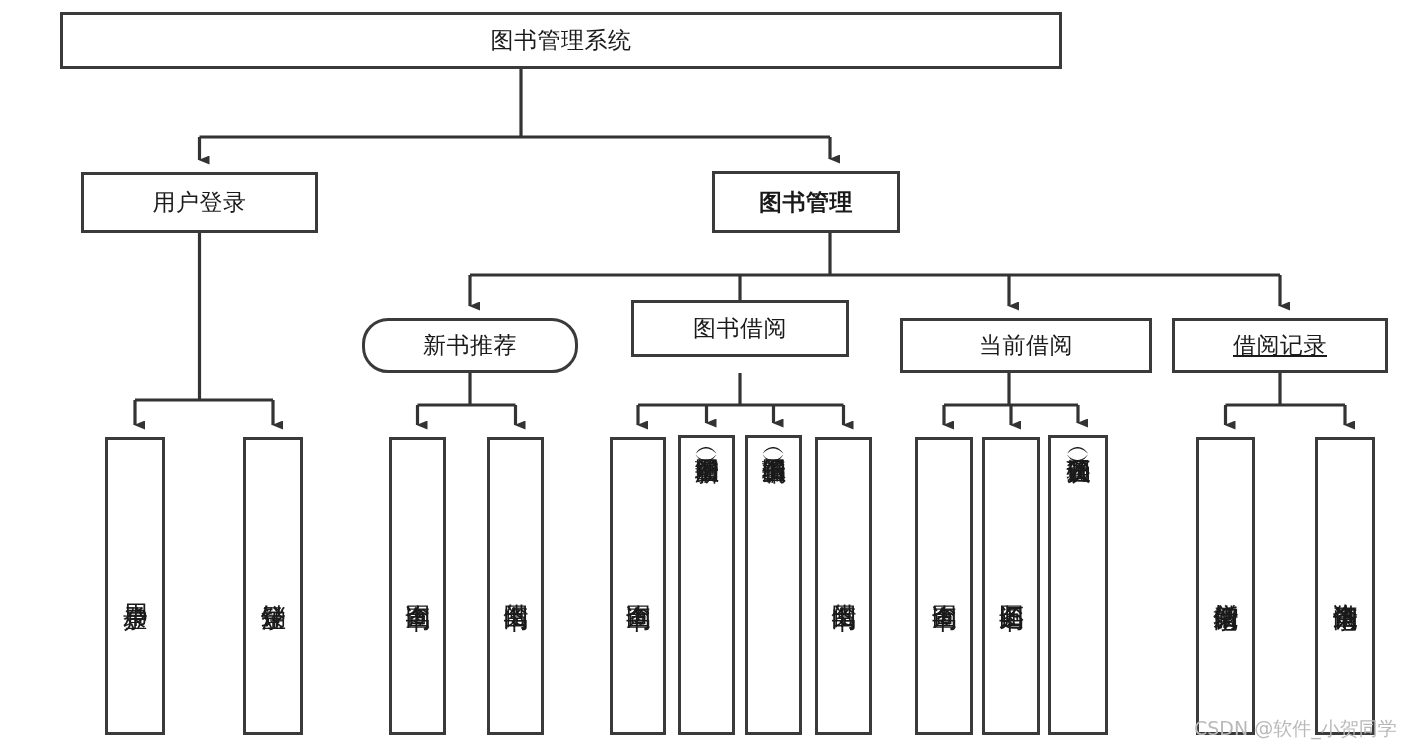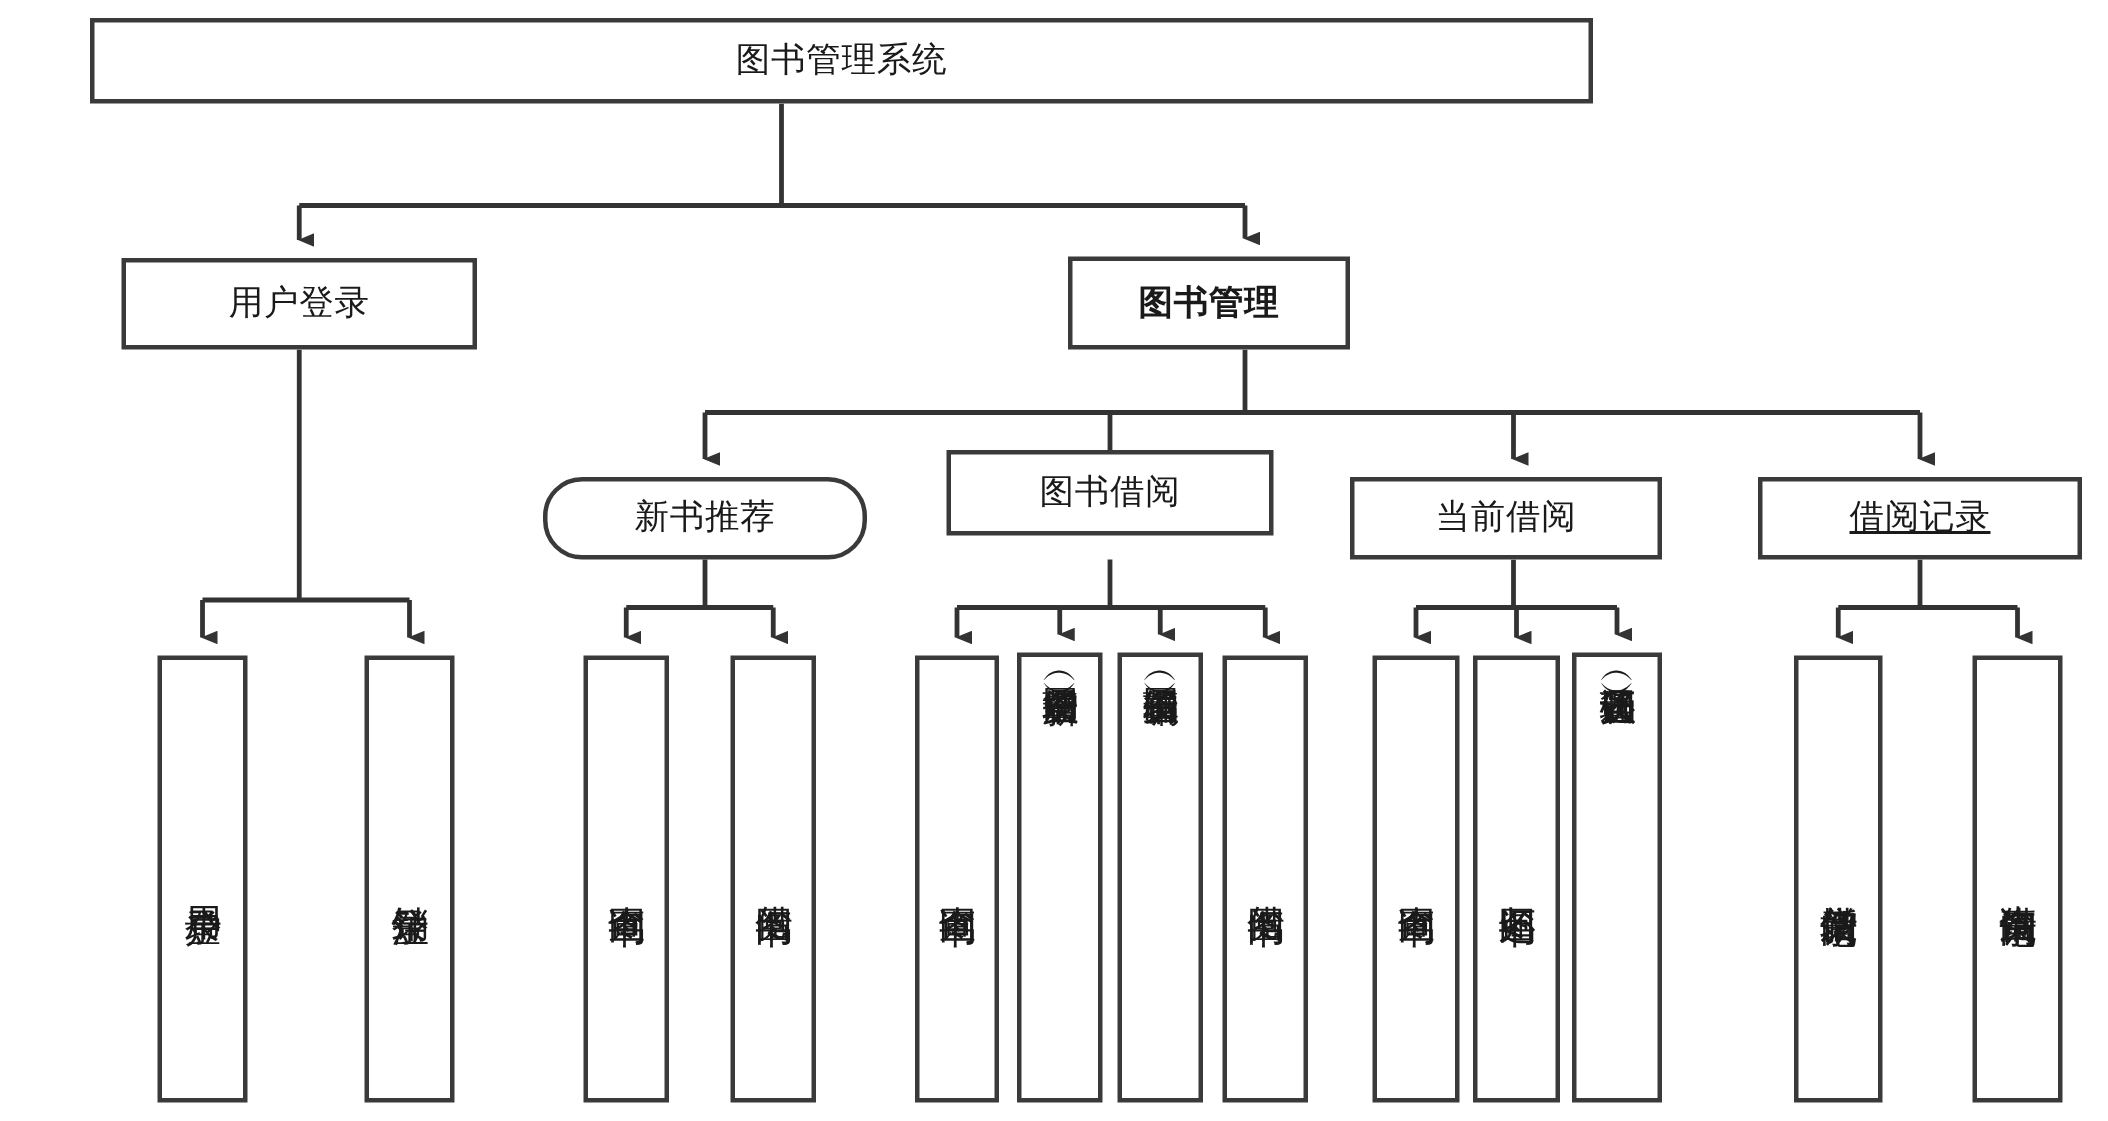--- a/index.html
+++ b/index.html
@@ -134,21 +134,21 @@
       </div>
       <div class="node horiz" style="left: 712px; top: 171px; width: 188px; height: 62px; font-weight: bold;">
         <span class="lbl">图书管理</span>
       </div>
       <div class="node horiz" style="left: 362px; top: 318px; width: 216px; height: 55px; border-radius: 26px;">
         <span class="lbl">新书推荐</span>
       </div>
       <div class="node horiz" style="left: 631px; top: 300px; width: 218px; height: 57px;">
         <span class="lbl">图书借阅</span>
       </div>
-      <div class="node horiz" style="left: 900px; top: 318px; width: 208px; height: 55px;">
+      <div class="node horiz" style="left: 900px; top: 318px; width: 252px; height: 55px;">
         <span class="lbl">当前借阅</span>
       </div>
       <div class="node horiz" style="left: 1172px; top: 318px; width: 216px; height: 55px; text-decoration: underline;">
         <span class="lbl">借阅记录</span>
       </div>
       <div class="node vert" style="left: 105px; top: 437px; width: 60px; height: 298px;">
         <span class="lbl">用户登录</span>
       </div>
       <div class="node vert" style="left: 243px; top: 437px; width: 60px; height: 298px;">
         <span class="lbl">注销登录</span>
@@ -181,14 +181,15 @@
         <span class="lbl">确认归还（管理员）</span>
       </div>
       <div class="node vert" style="left: 1196px; top: 437px; width: 59px; height: 298px;">
         <span class="lbl">新增借阅记录</span>
       </div>
       <div class="node vert" style="left: 1315px; top: 437px; width: 60px; height: 298px;">
         <span class="lbl">查询借阅记录</span>
       </div>
     </div>
 
+  <div class="watermark" style="left: 1194px; top: 716px; color: rgb(185, 185, 185);">CSDN @软件_小贺同学</div>
 
 </div>
 
 </body></html>

